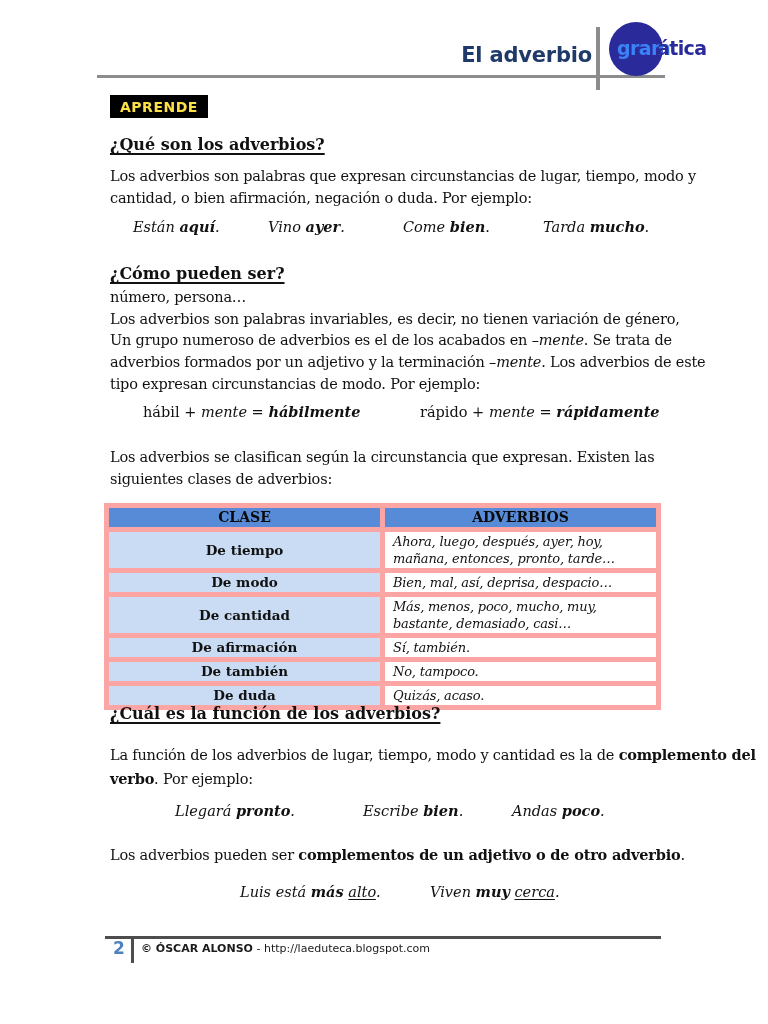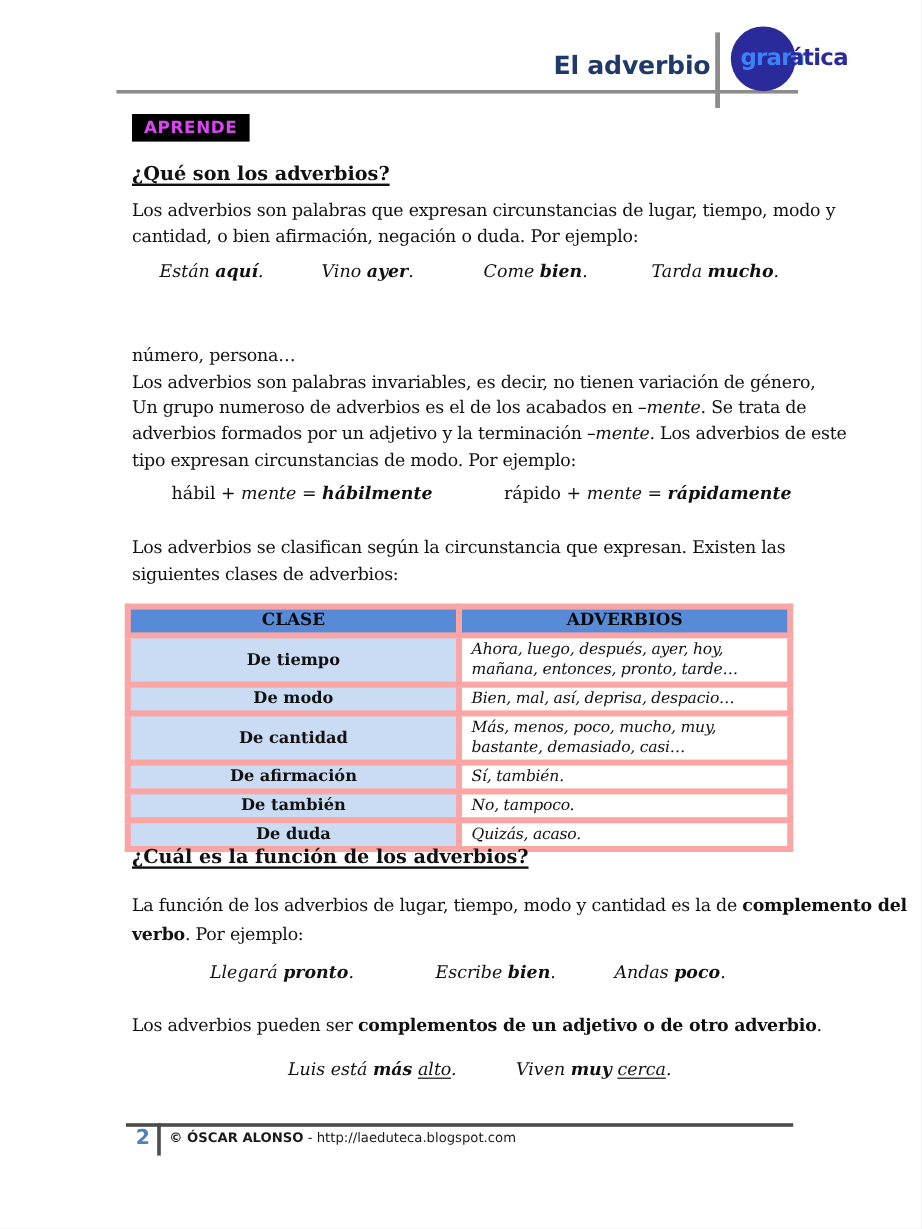--- a/index.html
+++ b/index.html
@@ -19,21 +19,21 @@
   .logo{position:absolute;left:609px;top:21px;width:112px;height:58px;}
   .logo-circle{position:absolute;left:0;top:1px;width:54px;height:54px;border-radius:50%;background:#2A2A9B;}
   .logo-gram,.logo-atica{
     position:absolute;font-family:"DejaVu Sans","Liberation Sans",sans-serif;
     font-weight:bold;font-size:19px;letter-spacing:-0.6px;
   }
   .logo-gram{left:8px;top:16px;color:#3b82f6;}
   .logo-atica{left:48px;top:16px;color:#2A2A9B;}
   
   .aprende{
-    position:absolute;left:110px;top:95px;background:#000;color:#d946ef;
+    position:absolute;left:110px;top:95px;background:#000;color:#fde047;
     font-family:"DejaVu Sans","Liberation Sans",sans-serif;
     font-weight:bold;font-size:14px;letter-spacing:0.5px;padding:4px 10px 3px 10px;
   }
   .sh{position:absolute;left:110px;font-size:16px;font-weight:bold;margin:0;}
   .sh .u{text-decoration:underline;text-decoration-thickness:1.5px;text-underline-offset:3px;}
   
   .para{position:absolute;left:110px;font-size:14.5px;line-height:22px;letter-spacing:-0.2px;}
   .para .ln{display:block;white-space:nowrap;}
   .para b{font-weight:bold;}
   .para .em{font-style:italic;}
@@ -100,20 +100,23 @@
     <span class="ln">Los adverbios son palabras que expresan circunstancias de lugar, tiempo, modo y</span>
     <span class="ln">cantidad, o bien afirmación, negación o duda. Por ejemplo:</span>
   </div>
   <div class="ex-row" style="top:218px">
     <span class="ex" style="left:133px"><span>Están </span><b>aquí</b><span>.</span></span>
     <span class="ex" style="left:268px"><span>Vino </span><b>ayer</b><span>.</span></span>
     <span class="ex" style="left:403px"><span>Come </span><b>bien</b><span>.</span></span>
     <span class="ex" style="left:543px"><span>Tarda </span><b>mucho</b><span>.</span></span>
   </div>
 
+  <h2 class="sh" style="top:264px">
+    <span class="u">¿Cómo pueden ser?</span>
+  </h2>
   <div class="para" style="top:286px">
     <span class="ln">número, persona…</span>
     <span class="ln">Los adverbios son palabras invariables, es decir, no tienen variación de género,</span>
   </div>
   <div class="para" style="top:329px">
     <span class="ln"><span>Un grupo numeroso de adverbios es el de los acabados en </span><span class="em">–mente</span><span>. Se trata de</span></span>
     <span class="ln"><span>adverbios formados por un adjetivo y la terminación </span><span class="em">–mente</span><span>. Los adverbios de este</span></span>
     <span class="ln">tipo expresan circunstancias de modo. Por ejemplo:</span>
   </div>
   <div class="ex-row" style="top:403px">

